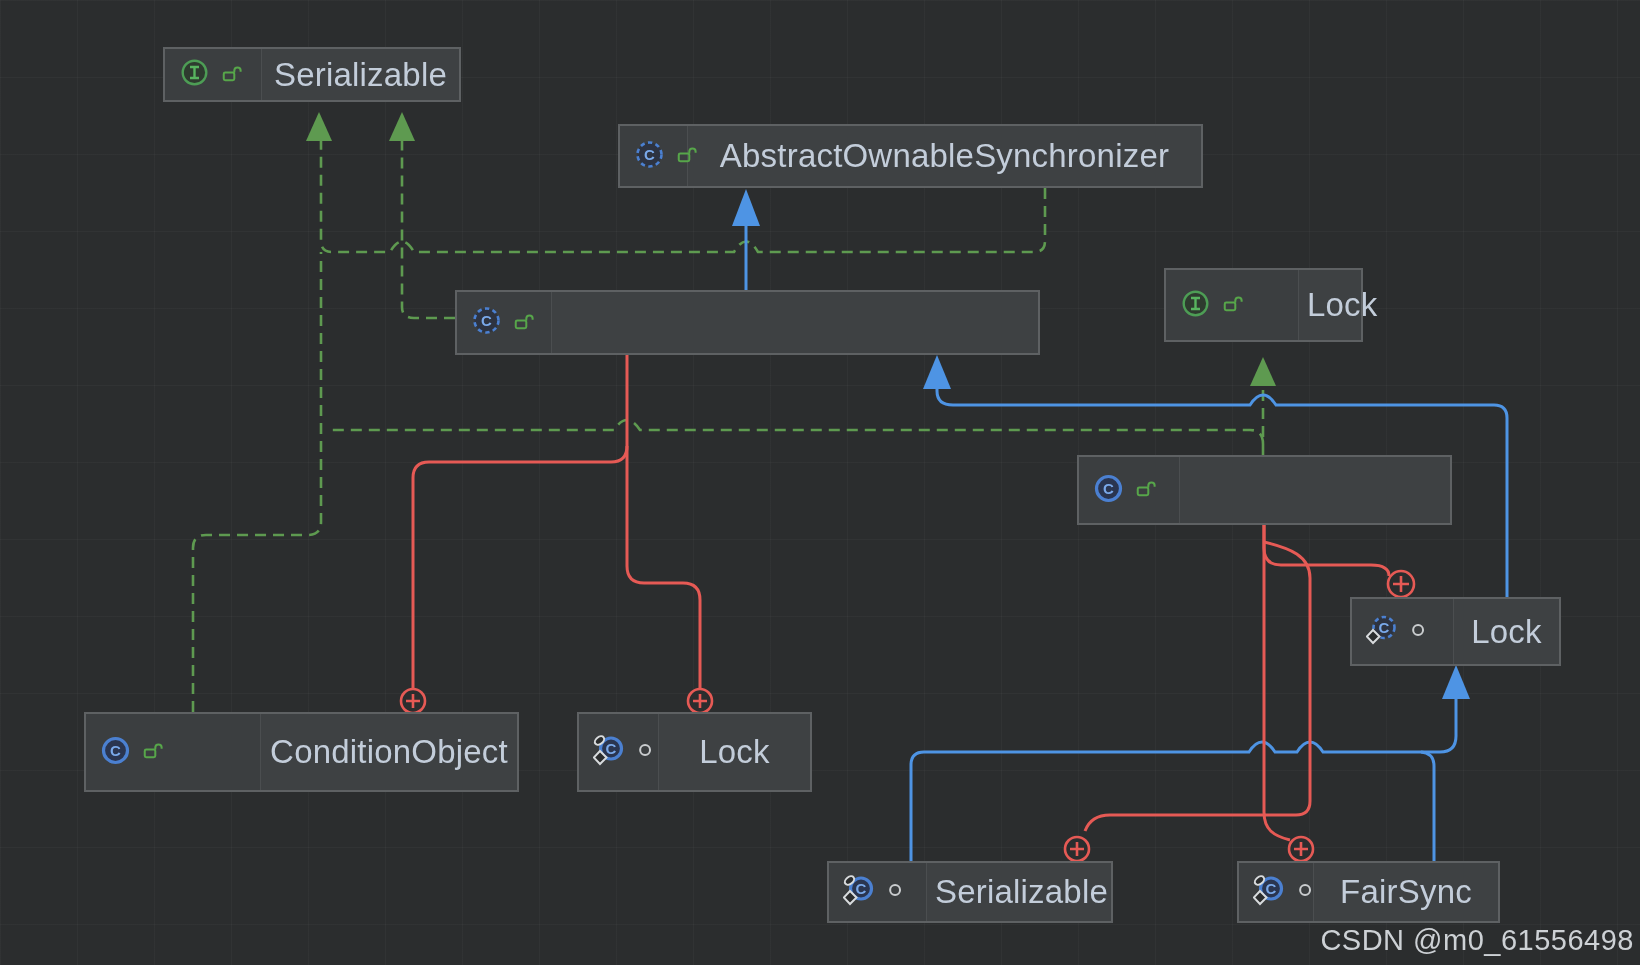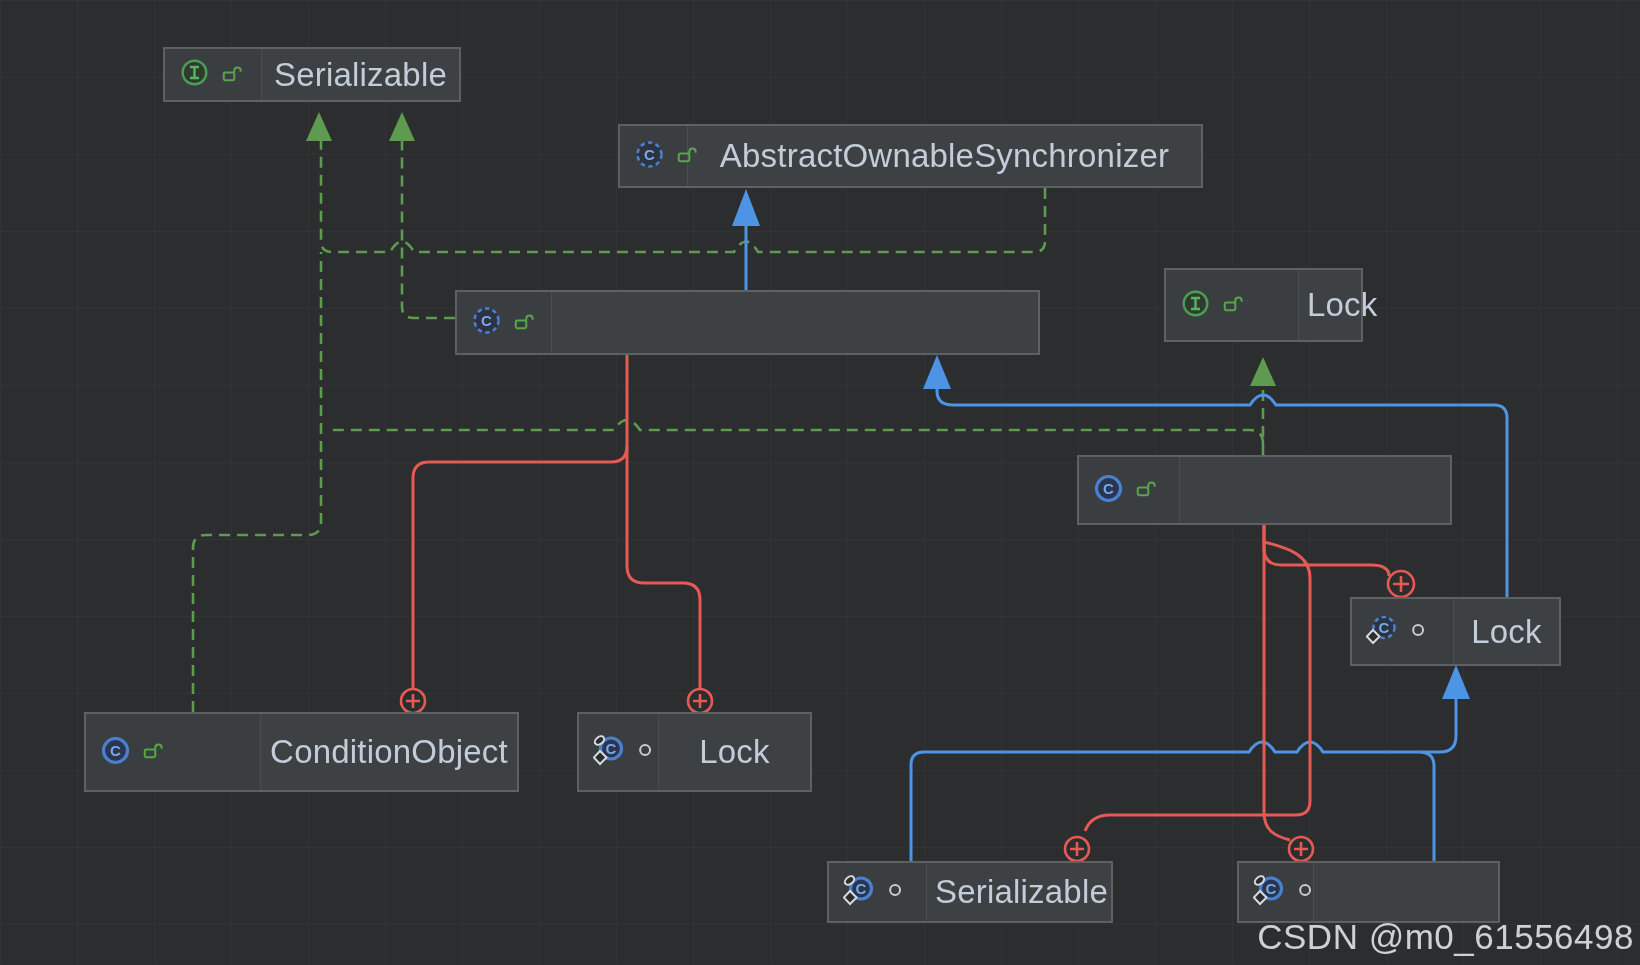--- a/index.html
+++ b/index.html
@@ -22,21 +22,21 @@
   }
   .label-zone{
     flex:1 1 auto;display:flex;align-items:center;justify-content:center;
     color:#c3cdda;font-size:33px;font-weight:400;white-space:nowrap;
     padding:0 8px;letter-spacing:0.2px;
   }
   .kind-icon{width:31px;height:31px;flex:0 0 auto;}
   .vis-icon{width:22px;height:22px;flex:0 0 auto;}
   #watermark{
     position:absolute;right:6px;bottom:8px;z-index:3;
-    color:#cdd1d5;font-size:35px;letter-spacing:0.5px;
+    color:#cdd1d5;font-size:29px;letter-spacing:0.5px;
   }
 </style>
 </head>
 <body>
 
 <div id="canvas">
 
   <svg id="edge-layer" width="1640" height="965" viewBox="0 0 1640 965">
 
     <g stroke="#5e9a50" stroke-width="2.6" fill="none" stroke-dasharray="11 7">
@@ -220,17 +220,18 @@
           <span><svg class="kind-icon" viewBox="0 0 31 31" xmlns="http://www.w3.org/2000/svg">
               <circle cx="18" cy="13.5" r="10.5" fill="#2a3550" stroke="#4b80d1" stroke-width="3.2"></circle>
               <text x="18" y="19" font-size="15" font-weight="bold" fill="#7aa9ea" text-anchor="middle" font-family="&quot;Liberation Sans&quot;,sans-serif">C</text>
               <path d="M7 16 L13.5 22.5 L7 29 L0.8 22.5 Z" fill="#2b2d2e" stroke="#d8dbdd" stroke-width="2"></path>
               <ellipse cx="6.5" cy="5.5" rx="5.2" ry="3.4" transform="rotate(-38 6.5 5.5)" fill="#2b2d2e" stroke="#d8dbdd" stroke-width="2"></ellipse>
             </svg></span>
           <span><svg class="vis-icon" viewBox="0 0 24 22" xmlns="http://www.w3.org/2000/svg">
               <circle cx="11" cy="11" r="5.4" fill="none" stroke="#c9ccce" stroke-width="2.2"></circle>
             </svg></span>
         </div>
+        <div class="label-zone">FairSync</div>
       </div>
     </div>
 
   <div id="watermark">CSDN @m0_61556498</div>
 </div>
 
 </body></html>

